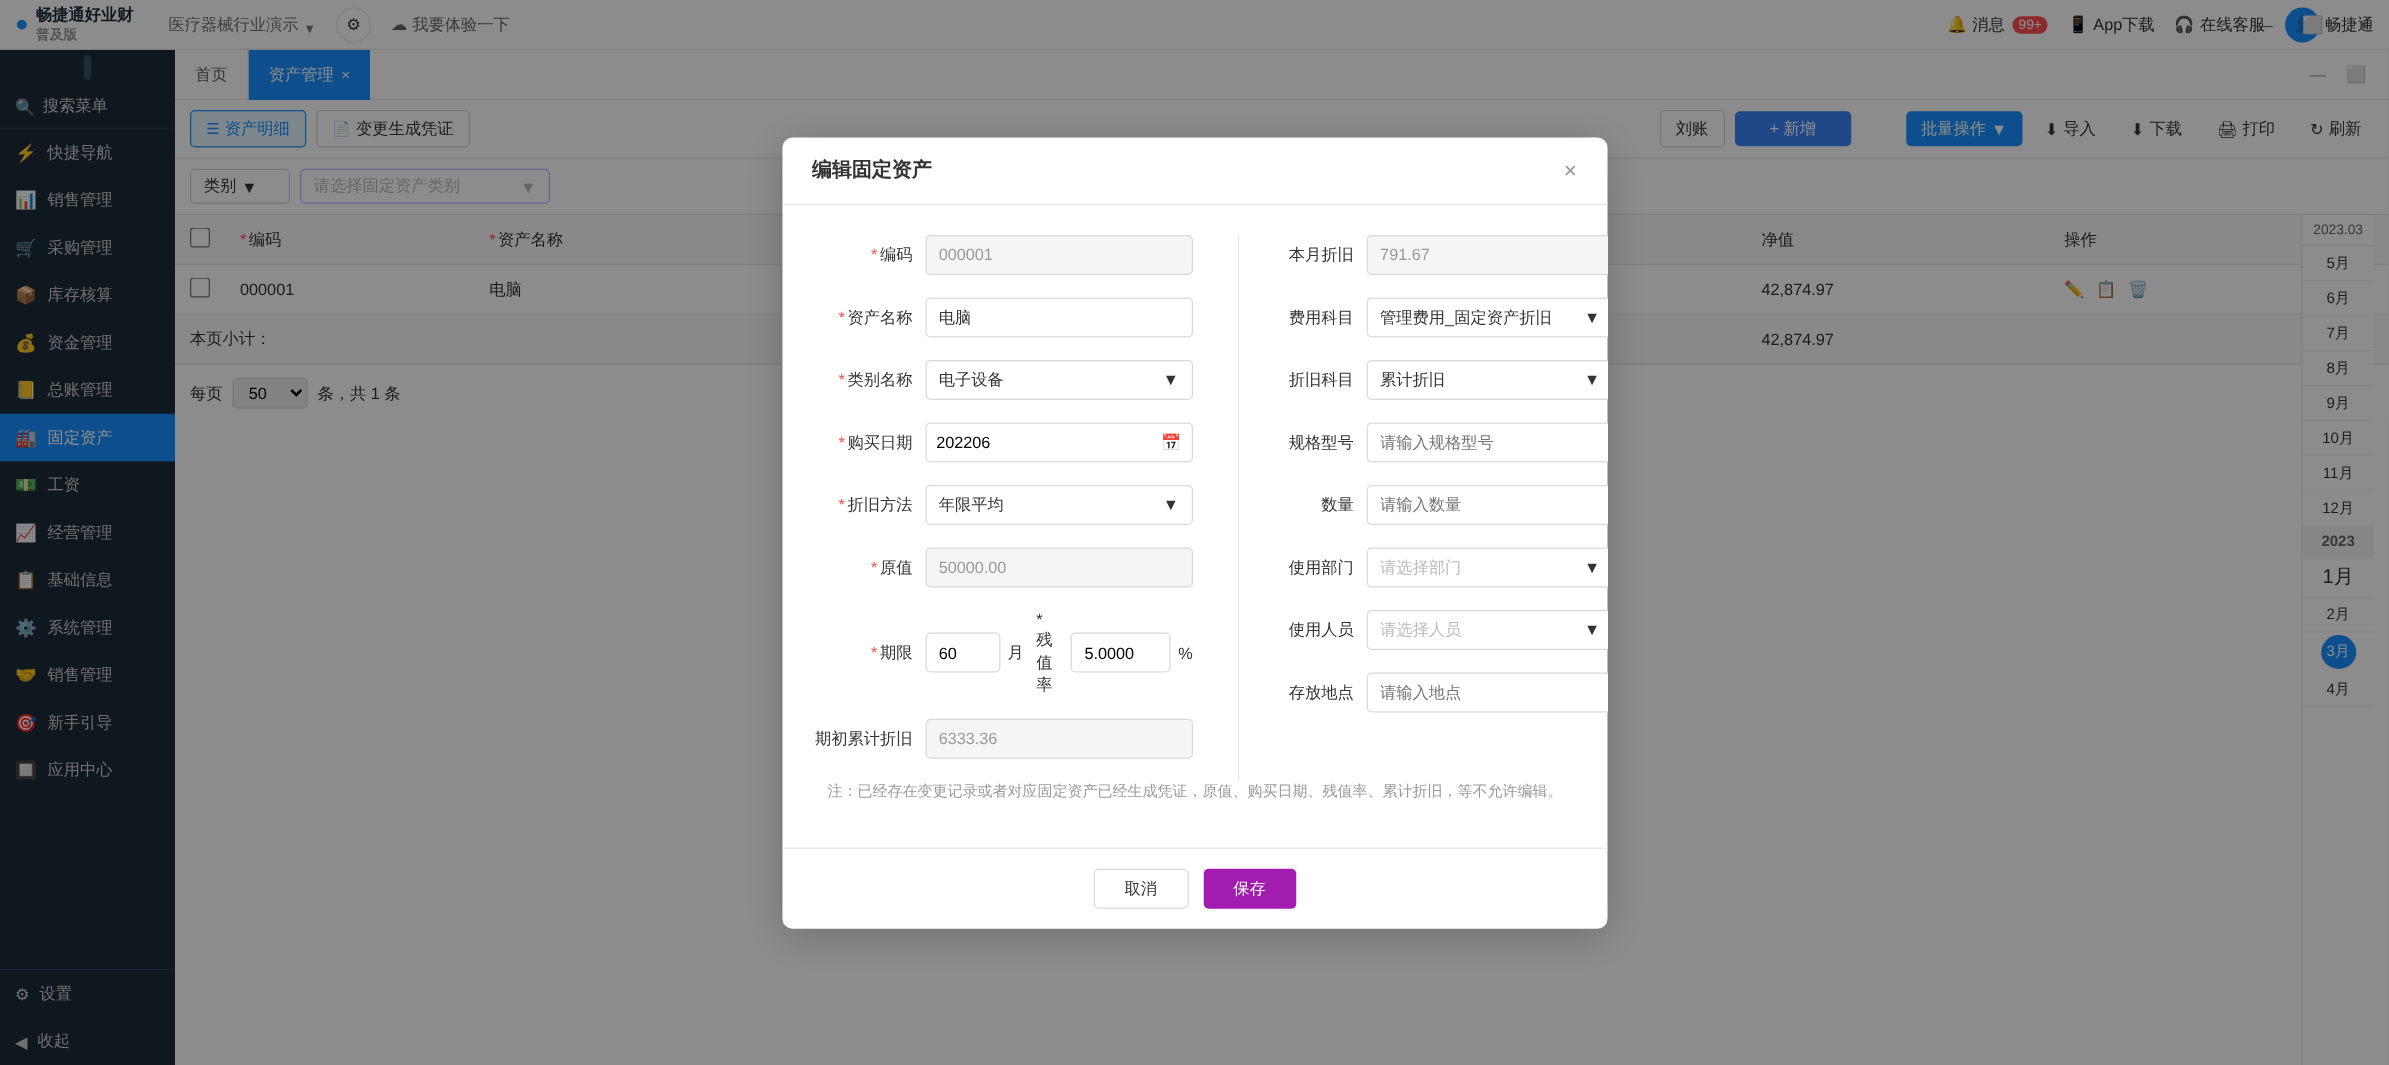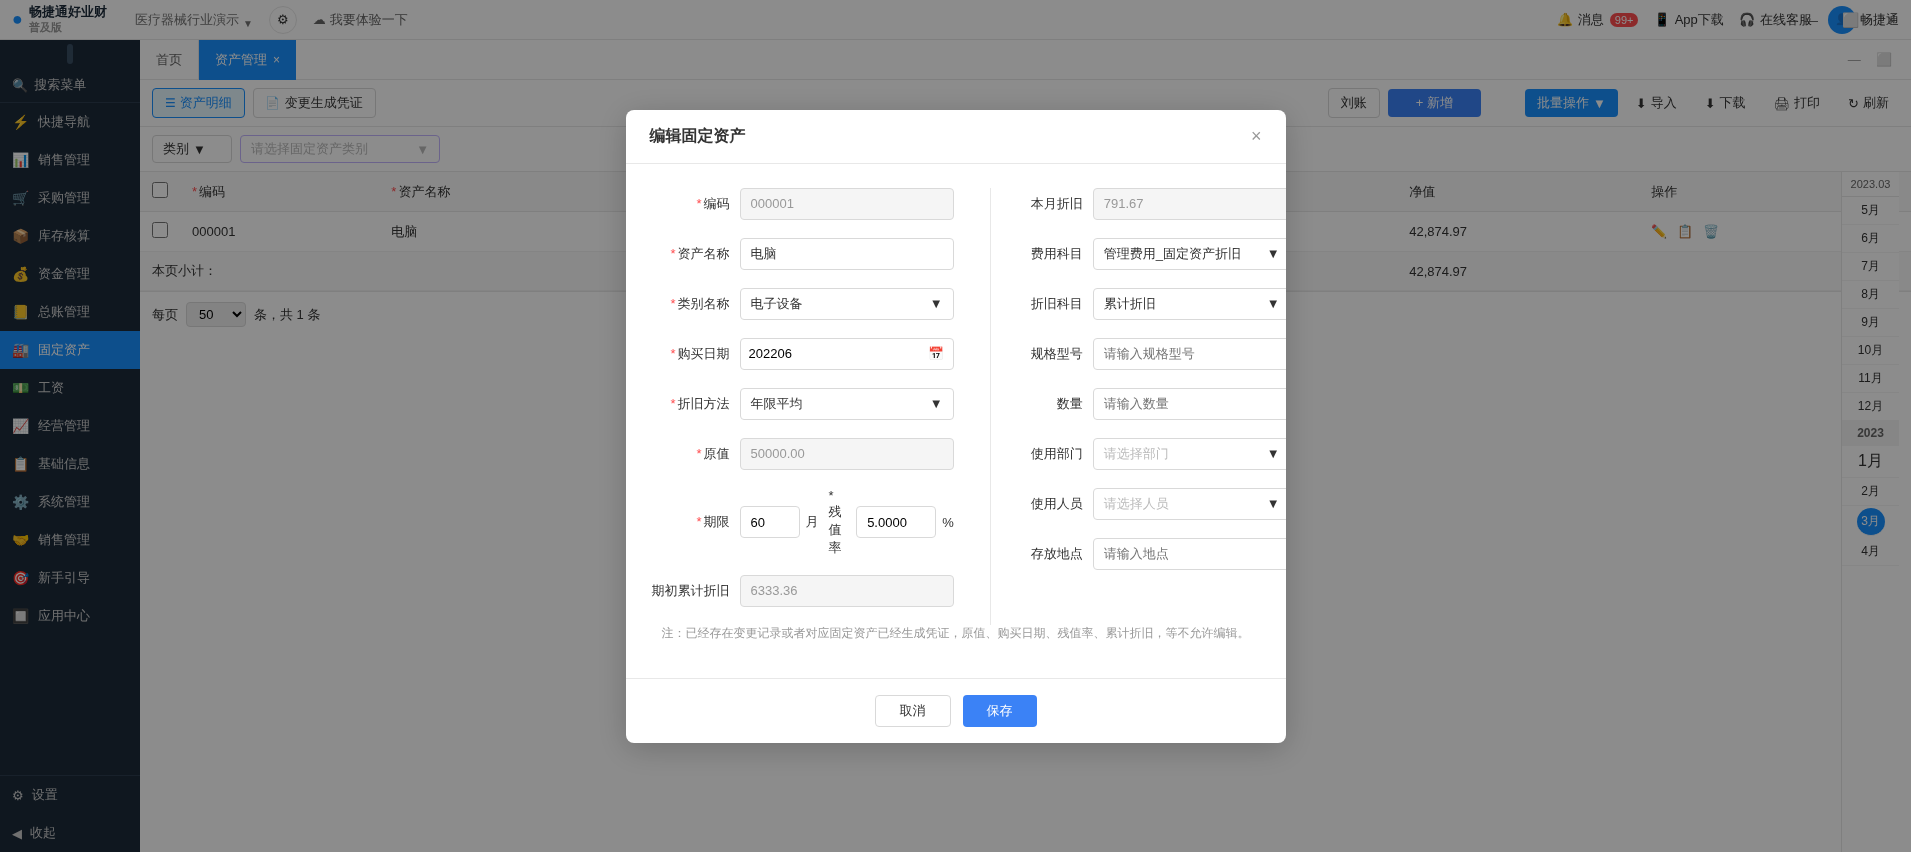--- a/index.html
+++ b/index.html
@@ -74,21 +74,21 @@
     .form-select { flex: 1; height: 32px; border: 1px solid #d9d9d9; border-radius: 4px; padding: 0 10px; font-size: 13px; display: flex; align-items: center; justify-content: space-between; cursor: pointer; background: #fff; }
     .form-input-with-icon { flex: 1; height: 32px; border: 1px solid #d9d9d9; border-radius: 4px; display: flex; align-items: center; padding: 0 8px; gap: 4px; background: #fff; }
     .form-input-with-icon input { border: none; outline: none; flex: 1; font-size: 13px; background: transparent; }
     .form-inline { display: flex; align-items: center; gap: 6px; flex: 1; }
     .form-inline-input { height: 32px; border: 1px solid #d9d9d9; border-radius: 4px; padding: 0 10px; font-size: 13px; outline: none; }
     .form-inline-input.small { width: 60px; }
     .form-inline-input.medium { width: 80px; }
     .form-placeholder { color: #bbb; }
     .form-note { font-size: 12px; color: #999; padding: 0 12px 12px; }
     .btn-cancel { padding: 6px 24px; border: 1px solid #d9d9d9; border-radius: 4px; background: #fff; cursor: pointer; font-size: 13px; color: #333; }
-    .btn-save { padding: 6px 24px; border: none; border-radius: 4px; background: #3b82f6; color: #fff; cursor: pointer; font-size: 13px; }
+    .btn-save { padding: 6px 24px; border: none; border-radius: 4px; background: #a21caf; color: #fff; cursor: pointer; font-size: 13px; }
     .win-btn { width: 40px; height: 40px; display: flex; align-items: center; justify-content: center; cursor: pointer; font-size: 14px; color: #666; }
 
     .subtotal-row td { background: #fafafa; font-weight: 500; }
   </style>
 </head>
 <body>
 
 <div class="app-container">
   <div class="top-bar">
     <div class="top-bar-logo">

